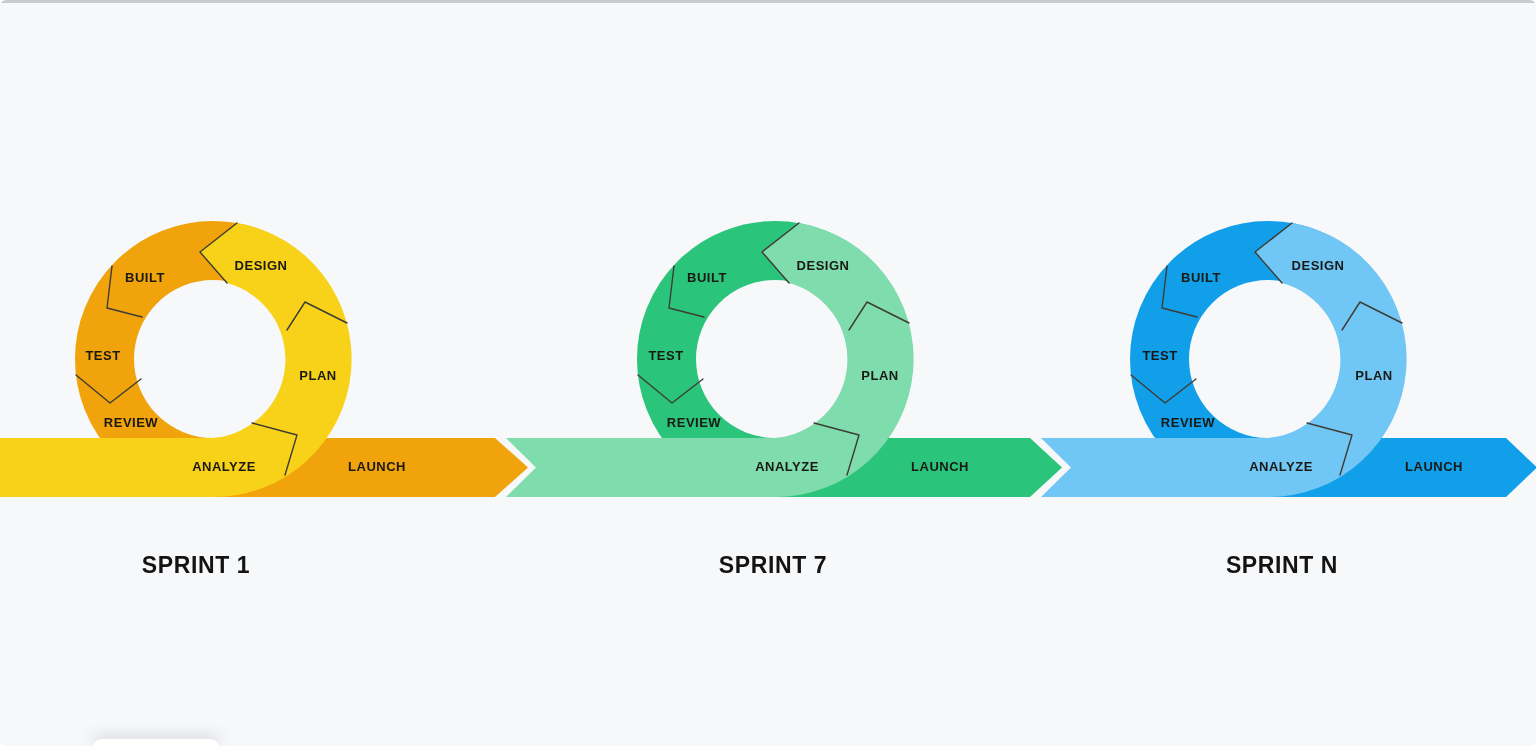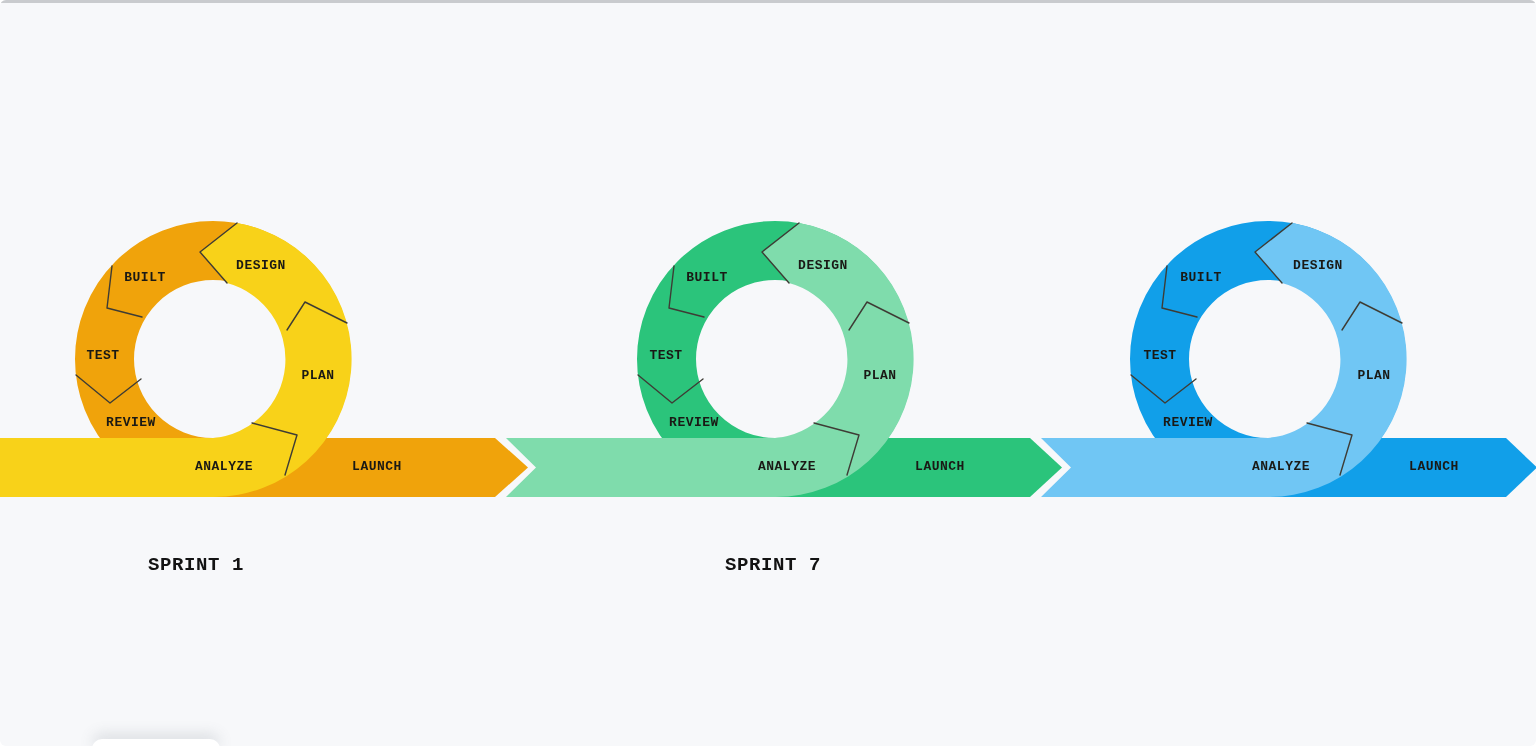--- a/index.html
+++ b/index.html
@@ -1,21 +1,21 @@
 <!DOCTYPE html>
 <html><head>
 <meta charset="utf-8">
 <style>
   html, body { margin: 0; padding: 0; }
   .stage {
     position: relative;
     width: 1536px;
     height: 746px;
     overflow: hidden;
-    font-family: Liberation Mono, monospace;
+    font-family: Liberation Sans, sans-serif;
     border-radius: 6px;
   }
   .top-strip {
     position: absolute;
     left: 0; top: 0;
     width: 100%;
     height: 3px;
   }
   .diagram-svg {
     position: absolute;
@@ -32,21 +32,21 @@
     font-size: 13px;
     font-weight: bold;
     letter-spacing: 0.5px;
     color: #1a1915;
     white-space: nowrap;
     user-select: none;
   }
   .sprint-title {
     position: absolute;
     transform: translate(-50%, -50%);
-    font-size: 19px;
+    font-size: 23px;
     font-weight: bold;
     letter-spacing: 0.6px;
     color: #131313;
     white-space: nowrap;
     user-select: none;
     text-align: center;
   }
   .dividers {
     fill: none;
     stroke-width: 1.4;
@@ -136,16 +136,17 @@
     <div class="step-label" style="left:940px; top:466px;">LAUNCH</div>
     <div class="sprint-title" style="left:773px; top:565px;">SPRINT 7</div>
 
     <div class="step-label" style="left:1201px; top:277px;">BUILT</div>
     <div class="step-label" style="left:1318px; top:265px;">DESIGN</div>
     <div class="step-label" style="left:1160px; top:355px;">TEST</div>
     <div class="step-label" style="left:1374px; top:375px;">PLAN</div>
     <div class="step-label" style="left:1188px; top:422px;">REVIEW</div>
     <div class="step-label" style="left:1281px; top:466px;">ANALYZE</div>
     <div class="step-label" style="left:1434px; top:466px;">LAUNCH</div>
+    <div class="sprint-title" style="left:1282px; top:565px;">SPRINT N</div>
   </div>
 
   <div class="bottom-edge-card"></div>
 </div>
 
 </body></html>

